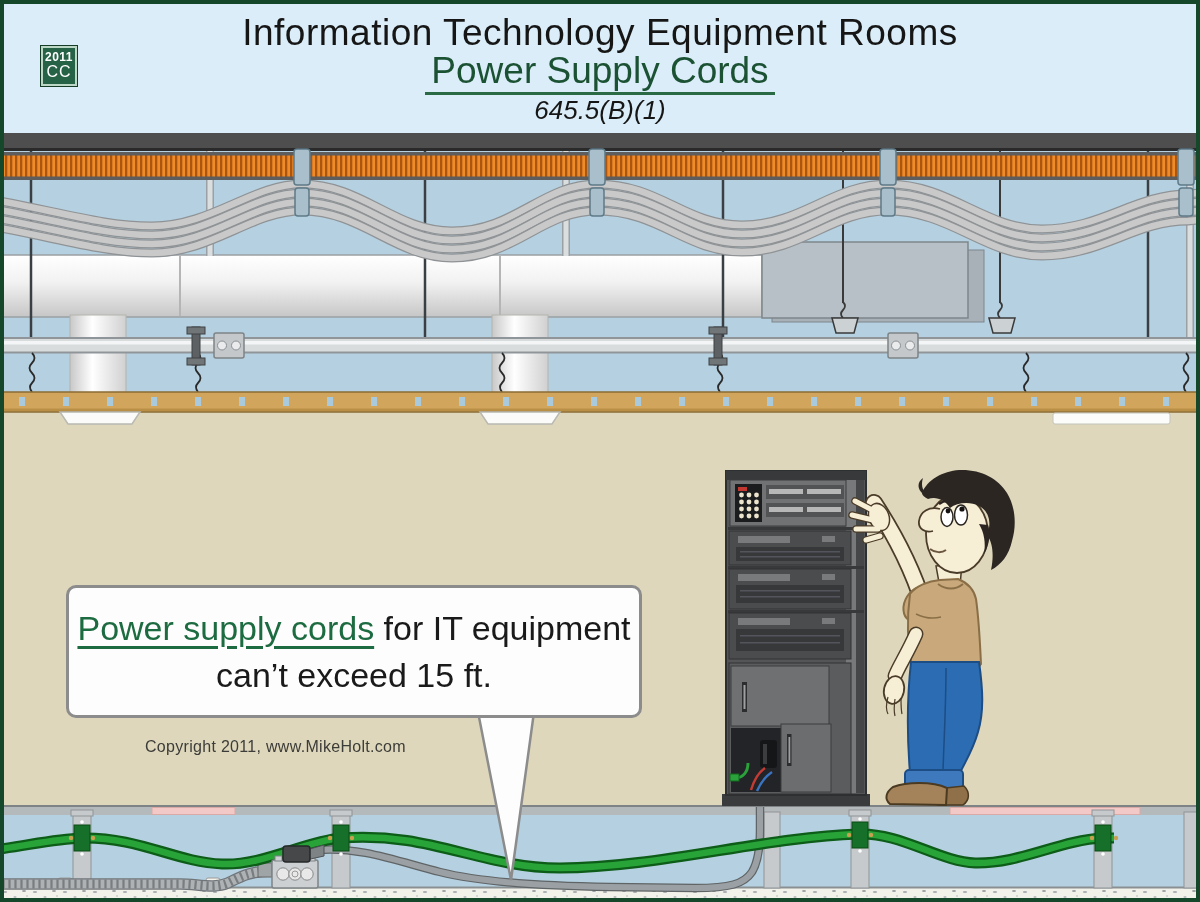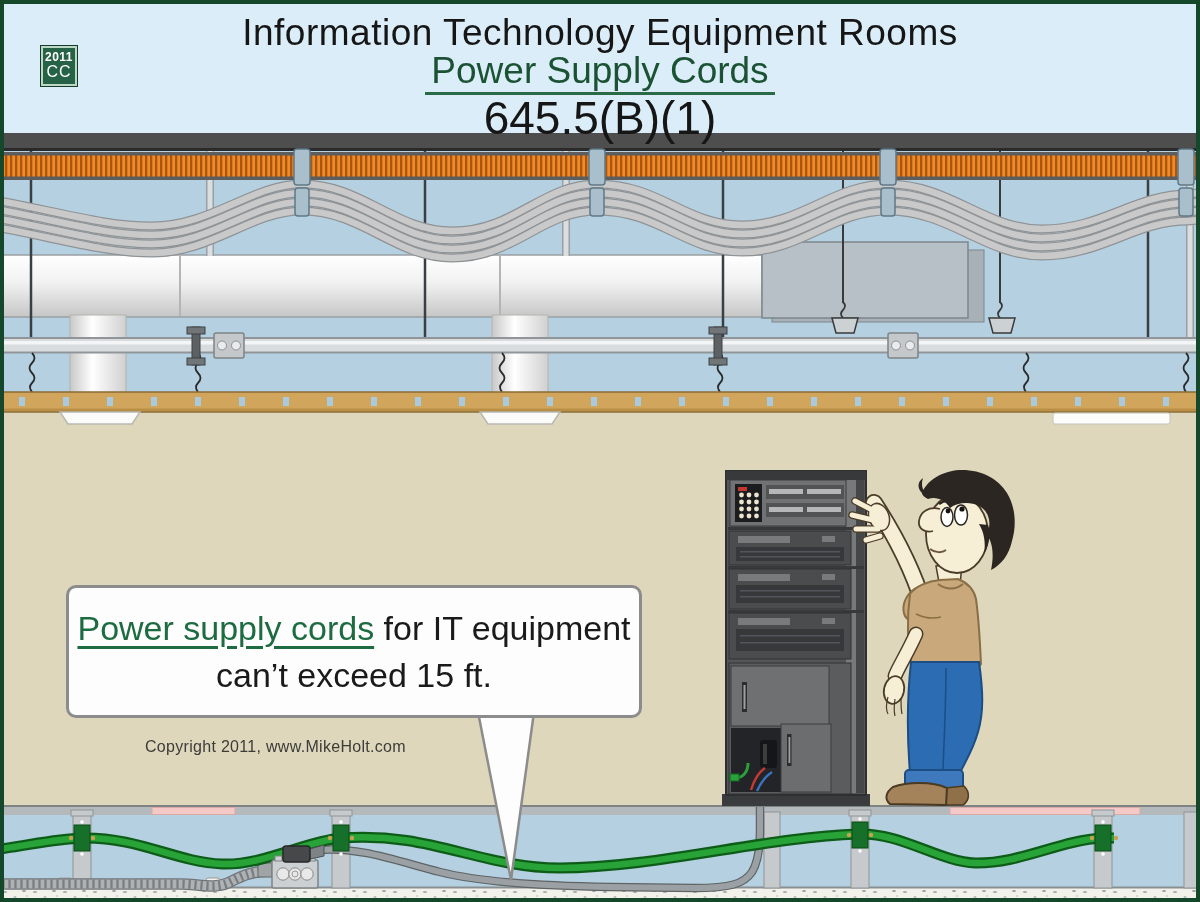--- a/index.html
+++ b/index.html
@@ -6,21 +6,21 @@
   .stage{
     position:relative;width:1200px;height:902px;box-sizing:border-box;
     border:4px solid #15482a;overflow:hidden;background:#daedf8;
     font-family:"Liberation Sans",sans-serif;
   }
   .scene{position:absolute;left:0;top:0}
   .hdr{position:absolute;left:0;width:1192px;text-align:center;color:#161616;z-index:5}
   .hdr-title{top:10px;font-size:37px;line-height:38px;letter-spacing:.5px}
   .hdr-sub{top:48px;font-size:37px;line-height:38px}
   .hdr-sub span{color:#1c5234;border-bottom:3px solid #2a6b45;padding:0 6px 1px 6px}
-  .hdr-code{top:96px;font-size:46px;line-height:36px}
+  .hdr-code{top:88px;font-size:26px;font-style:italic;line-height:36px}
   .badge{
     position:absolute;left:36px;top:41px;width:38px;height:42px;z-index:6;
     background:#266245;border:1px solid #143c26;box-shadow:inset 0 0 0 2px #bcd7c6;
     color:#ffffff;text-align:center;box-sizing:border-box;padding-top:5px;
   }
   .badge .yr{font-size:12px;font-weight:bold;line-height:13px;letter-spacing:.5px}
   .badge .ed{font-size:16px;font-weight:normal;line-height:16px;letter-spacing:1px}
   .bubble{
     position:absolute;left:62px;top:581px;width:576px;height:133px;z-index:7;
     background:#fdfdfd;border:3px solid #8c8c8c;border-radius:10px;box-sizing:border-box;

